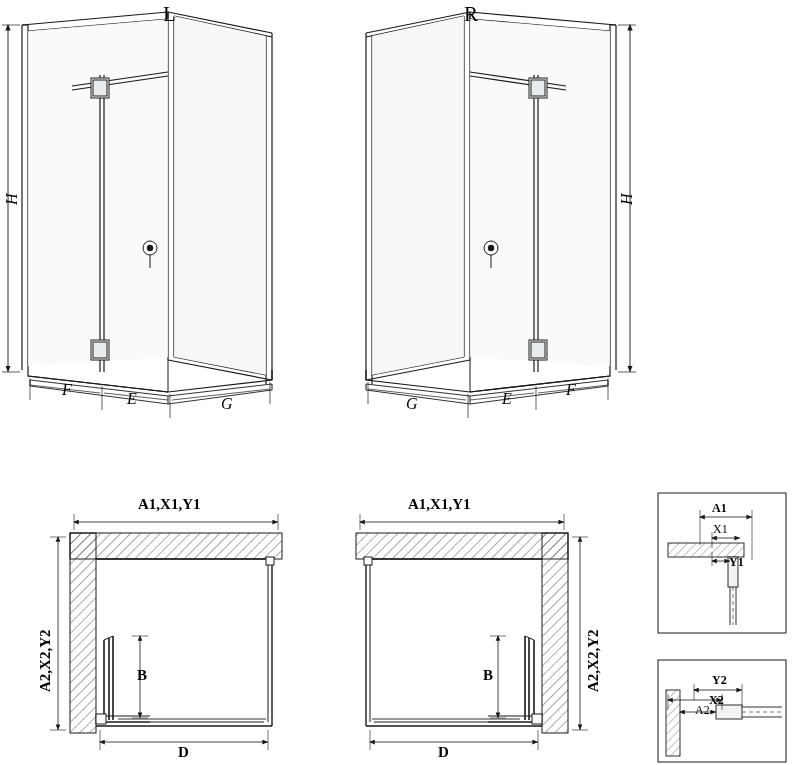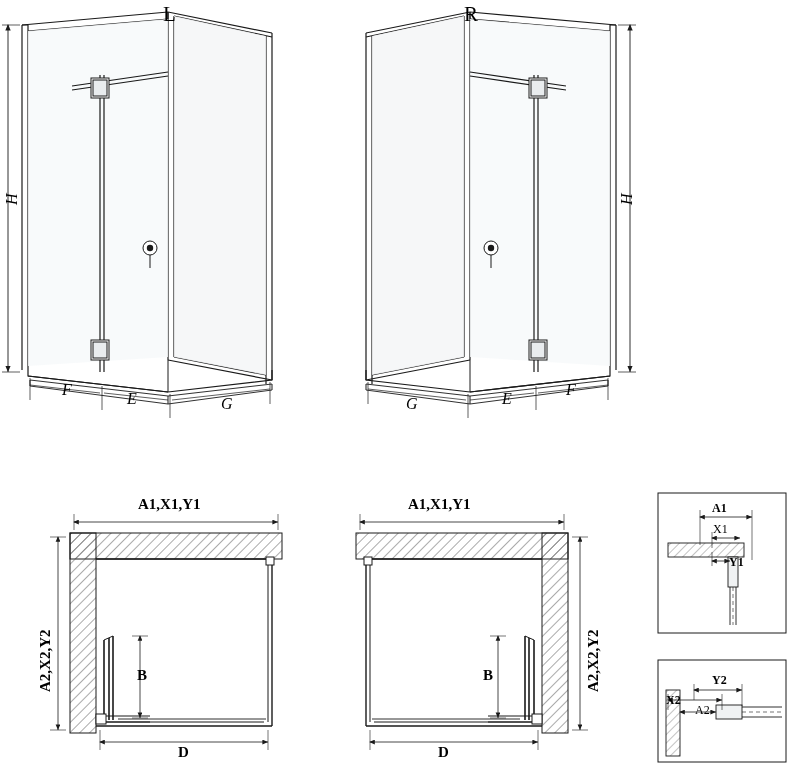--- a/index.html
+++ b/index.html
@@ -300,16 +300,16 @@
   <div class="lbl lbl-dim rot90" style="left:586px;top:692px;font-weight:bold;">A2,X2,Y2</div>
   <div class="lbl lbl-dim" style="left:483px;top:668px;font-weight:bold;">B</div>
   <div class="lbl lbl-dim" style="left:438px;top:745px;font-weight:bold;">D</div>
 
   <div class="lbl lbl-small" style="left:712px;top:502px;font-weight:bold;">A1</div>
   <div class="lbl lbl-small" style="left:713px;top:523px;font-weight:normal;">X1</div>
   <div class="lbl lbl-small" style="left:709px;top:556px;font-weight:bold;margin-left:20px;">Y1</div>
 
   <div class="lbl lbl-small" style="left:668px;top:704px;font-weight:normal;margin-left:27px;">A2</div>
 
-  <div class="lbl lbl-small" style="left:666px;top:694px;font-weight:bold;text-align:center;">X2</div>
+  <div class="lbl lbl-small" style="left:709px;top:694px;font-weight:bold;text-align:center;">X2</div>
   <div class="lbl lbl-small" style="left:712px;top:674px;font-weight:bold;text-align:center;">Y2</div>
 
 </div>
 
 </body></html>

